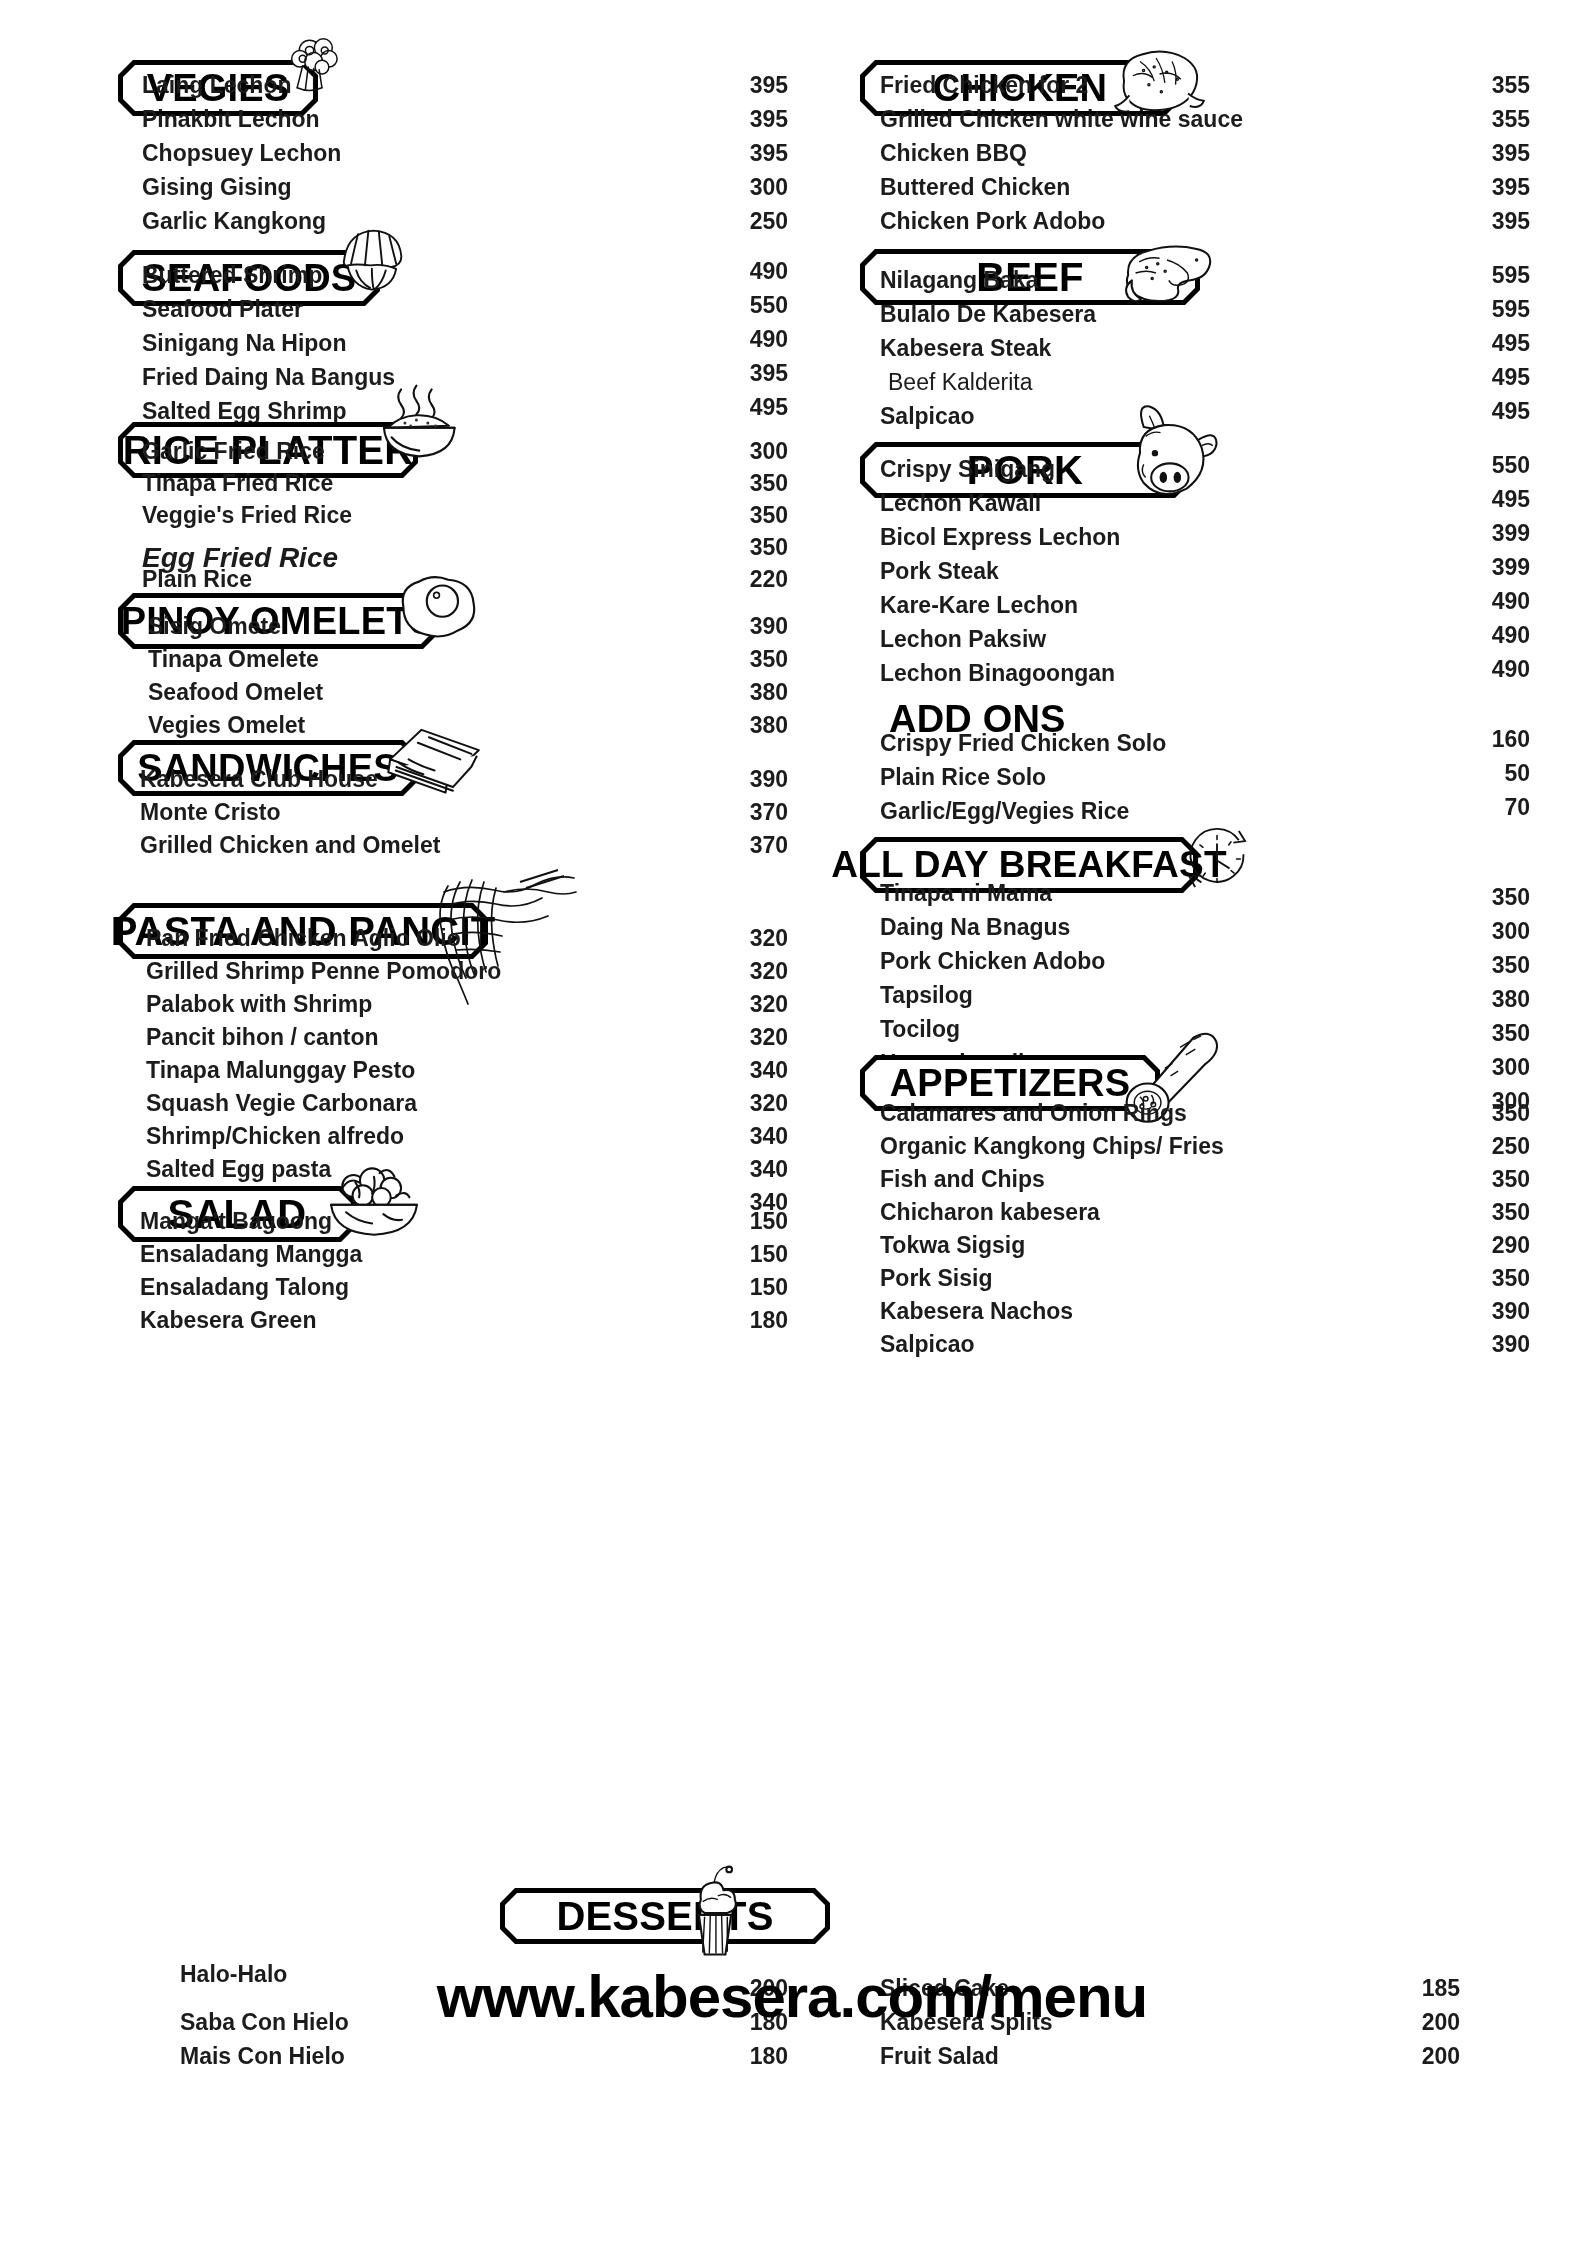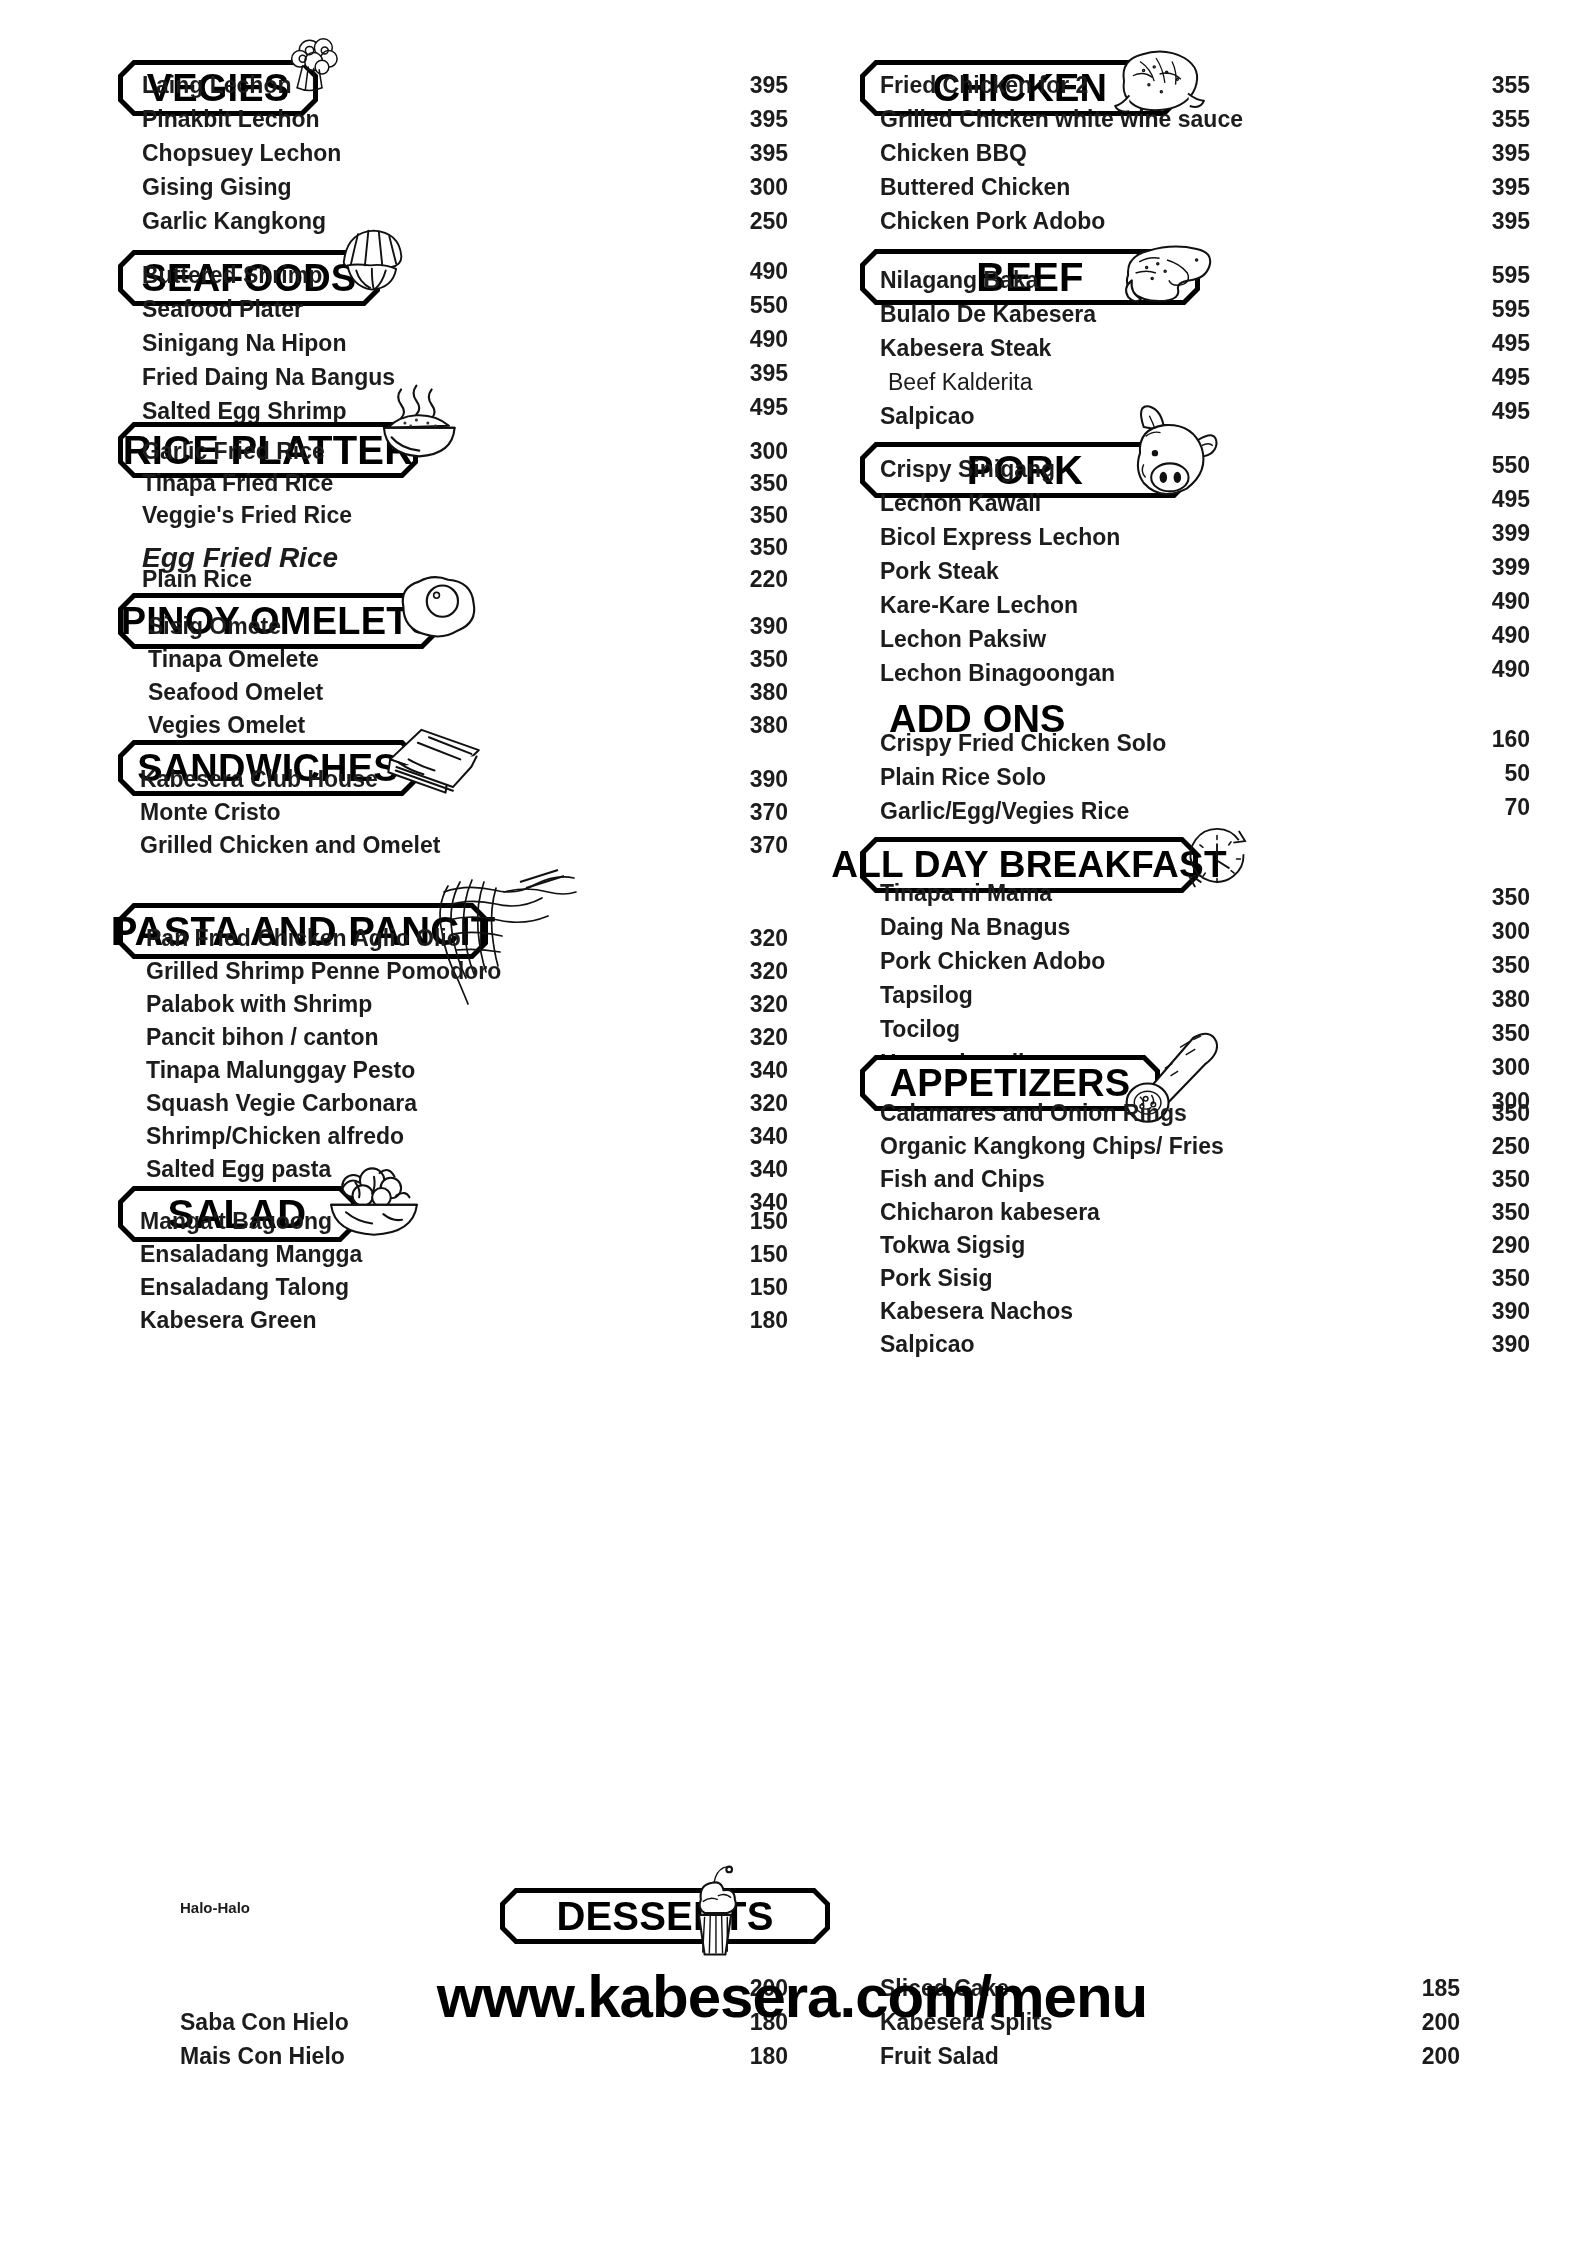--- a/index.html
+++ b/index.html
@@ -520,21 +520,21 @@
           <path d="M30 42 Q28 26 42 24 Q52 22 54 32 Q66 30 66 42 Q70 52 58 56 L34 56 Q26 52 30 42Z"></path>
           <path d="M28 58 L62 58 L56 100 L34 100 Z"></path>
         </g>
         <g style="fill:none;stroke:#111;stroke-width:1.5">
           <path d="M34 60 L32 98 M40 59 L39 99 M46 59 L46 99 M52 59 L53 99 M58 60 L58 97"></path>
           <path d="M44 24 q2 -12 10 -16 q6 -2 6 4"></path>
           <path d="M32 44 q8 -6 16 -2 M48 38 q8 -4 14 2"></path>
         </g>
         <circle cx="60" cy="10" r="3" style="fill:#fff;stroke:#111;stroke-width:2.2;stroke-linejoin:round"></circle>
         </svg></div>
-      <div style="position:absolute;left:180px;top:1899px;font-size:15px;font-weight:700;">Halo-Halo</div>
+      <div style="position:absolute;left:180px;top:1961px;font-size:23px;font-weight:700;">Halo-Halo</div>
       <div style="position:absolute;left:718px;top:1975px;width:70px;text-align:right;font-size:23px;font-weight:700;">200</div>
       <div style="position:absolute;left:180px;top:2009px;font-size:23px;font-weight:700;">Saba Con Hielo</div>
       <div style="position:absolute;left:718px;top:2009px;width:70px;text-align:right;font-size:23px;font-weight:700;">180</div>
       <div style="position:absolute;left:180px;top:2043px;font-size:23px;font-weight:700;">Mais Con Hielo</div>
       <div style="position:absolute;left:718px;top:2043px;width:70px;text-align:right;font-size:23px;font-weight:700;">180</div>
       <div style="position:absolute;left:880px;top:1975px;font-size:23px;font-weight:700;">Sliced Cake</div>
       <div style="position:absolute;left:1390px;top:1975px;width:70px;text-align:right;font-size:23px;font-weight:700;">185</div>
       <div style="position:absolute;left:880px;top:2009px;font-size:23px;font-weight:700;">Kabesera Splits</div>
       <div style="position:absolute;left:1390px;top:2009px;width:70px;text-align:right;font-size:23px;font-weight:700;">200</div>
       <div style="position:absolute;left:880px;top:2043px;font-size:23px;font-weight:700;">Fruit Salad</div>

